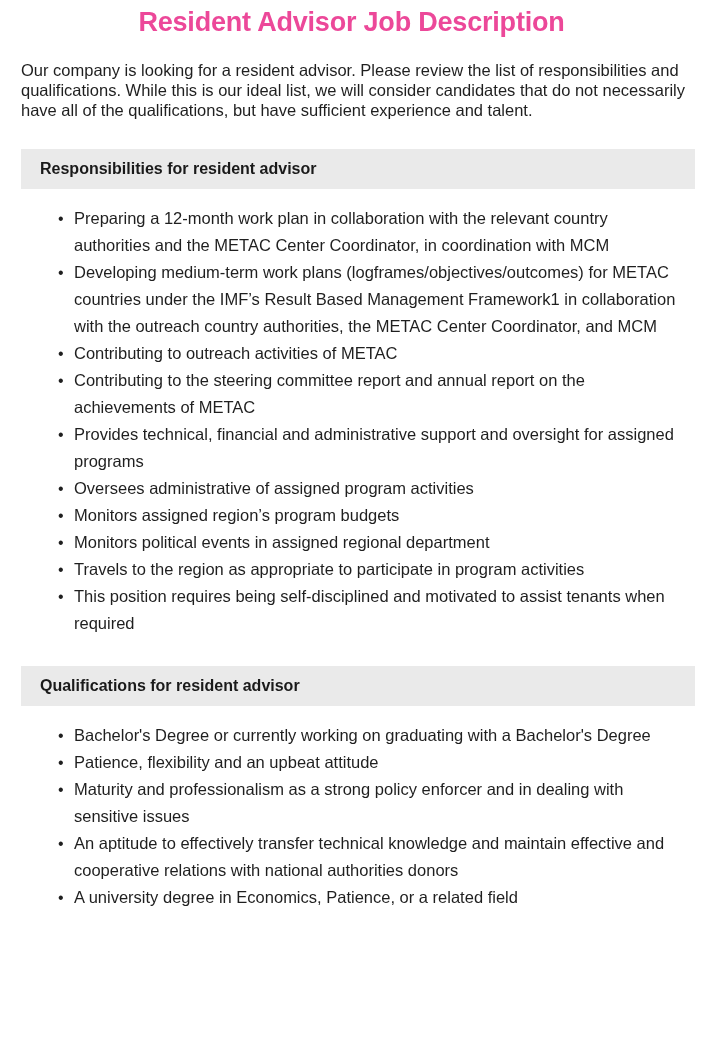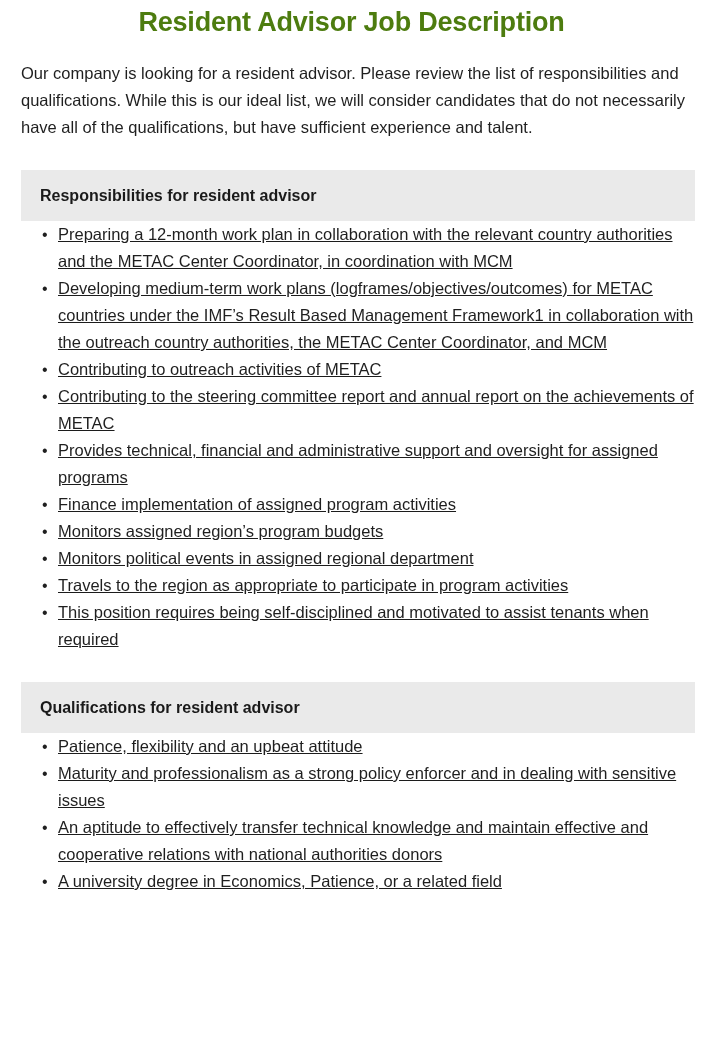--- a/index.html
+++ b/index.html
@@ -23,56 +23,55 @@
     padding: 0;
   }
   .doc-title {
     margin: 0;
     padding: 4px 17px 0 0;
     text-align: center;
     font-size: 27px;
     font-weight: bold;
     letter-spacing: -0.2px;
     line-height: 36px;
-    color: #4d7c0f;
+    color: #ec4899;
   }
   .intro {
     margin: 0;
     padding: 20px 30px 0 21px;
     font-size: 16.5px;
-    line-height: 27px;
+    line-height: 20px;
     color: #1f1f1f;
     text-align: left;
   }
   .section-header {
     margin: 0;
     background: #eaeaea;
     box-sizing: border-box;
     width: 674px;
     margin-left: 21px;
-    height: 51px;
+    height: 40px;
     display: flex;
     align-items: center;
     padding-left: 19px;
     font-size: 16px;
     font-weight: bold;
     color: #1a1a1a;
   }
   .sec-responsibilities {
     margin-top: 29px;
   }
   .sec-qualifications {
     margin-top: 29px;
     text-align: right;
   }
   ul.bullets {
     list-style: none;
-    margin: 0;
+    margin: 16px;
     padding: 0;
-    text-decoration: underline;
   }
   ul.bullets li {
     position: relative;
     padding-left: 58px;
     padding-right: 24px;
     font-size: 16.5px;
     line-height: 27px;
     color: #1f1f1f;
   }
   ul.bullets li::before {
@@ -103,31 +102,32 @@
   <div class="section-header sec-responsibilities">
     <span>Responsibilities for resident advisor</span>
   </div>
 
   <ul class="bullets list-responsibilities">
     <li>Preparing a 12-month work plan in collaboration with the relevant country authorities and the METAC Center Coordinator, in coordination with MCM</li>
     <li>Developing medium-term work plans (logframes/objectives/outcomes) for METAC countries under the IMF’s Result Based Management Framework1 in collaboration with the outreach country authorities, the METAC Center Coordinator, and MCM</li>
     <li>Contributing to outreach activities of METAC</li>
     <li>Contributing to the steering committee report and annual report on the achievements of METAC</li>
     <li>Provides technical, financial and administrative support and oversight for assigned programs</li>
-    <li>Finance implementation of assigned program activities</li>
+    <li>Oversees administrative of assigned program activities</li>
     <li>Monitors assigned region’s program budgets</li>
     <li>Monitors political events in assigned regional department</li>
     <li>Travels to the region as appropriate to participate in program activities</li>
     <li>This position requires being self-disciplined and motivated to assist tenants when required</li>
   </ul>
 
   <div class="section-header sec-qualifications">
     <span>Qualifications for resident advisor</span>
   </div>
 
   <ul class="bullets list-qualifications">
+    <li>Bachelor's Degree or currently working on graduating with a Bachelor's Degree</li>
     <li>Patience, flexibility and an upbeat attitude</li>
     <li>Maturity and professionalism as a strong policy enforcer and in dealing with sensitive issues</li>
     <li>An aptitude to effectively transfer technical knowledge and maintain effective and cooperative relations with national authorities donors</li>
     <li>A university degree in Economics, Patience, or a related field</li>
   </ul>
 
 </div>
 
 </body></html>

